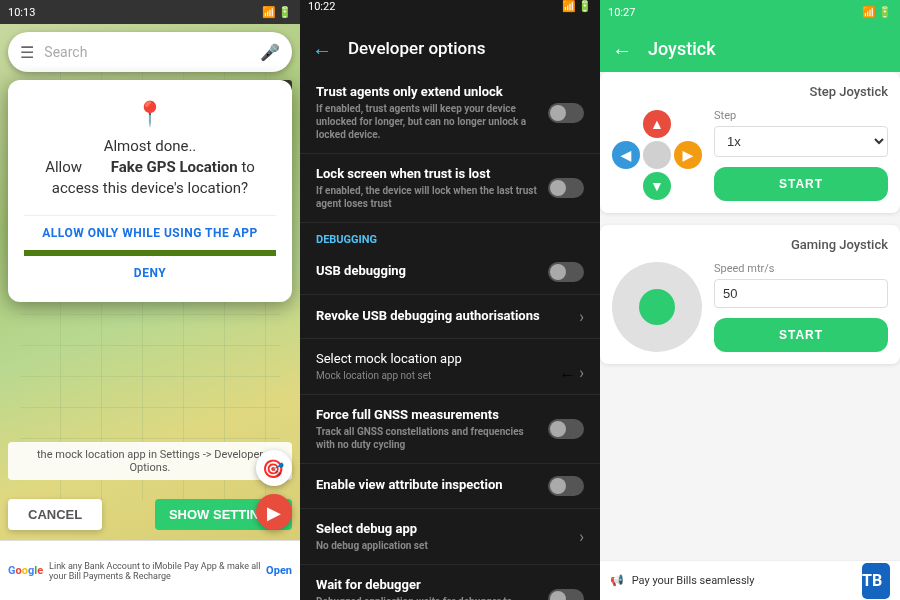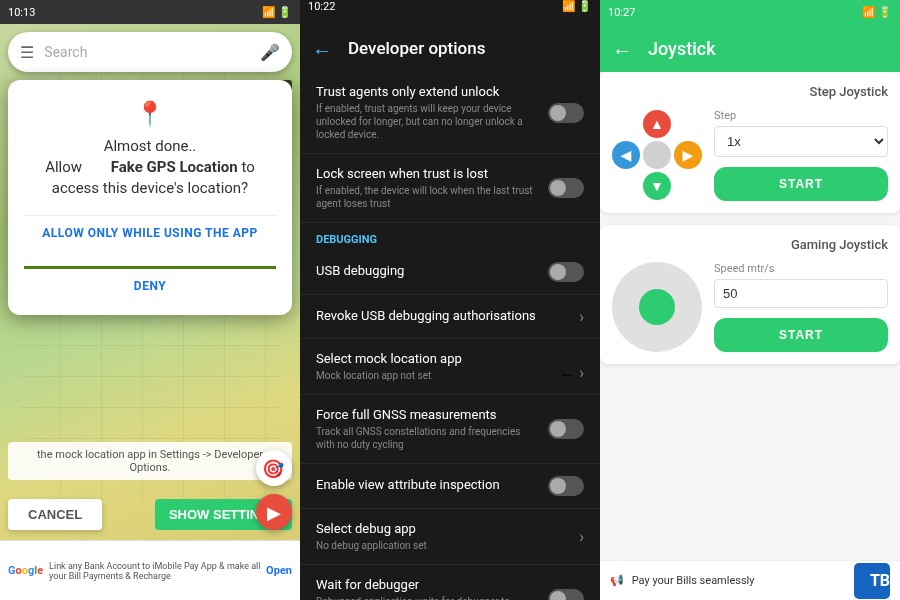--- a/index.html
+++ b/index.html
@@ -164,23 +164,22 @@
     }
 
     .deny-btn {
       display: block;
       width: 100%;
       text-align: center;
       color: #1a73e8;
       font-size: 12px;
       font-weight: bold;
       padding: 10px 0;
-      border-top: 3px solid #4d7c0f;
+      border-top: 6px solid #4d7c0f;
       letter-spacing: 0.5px;
-      margin-top: 16px;
     }
 
     .hint-text {
       position: absolute;
       bottom: 120px;
       left: 8px; right: 8px;
       font-size: 11px;
       color: #555;
       text-align: center;
       background: rgba(255,255,255,0.9);
@@ -320,20 +319,21 @@
       padding: 12px 16px;
       border-bottom: 1px solid #2a2a2a;
       display: flex;
       align-items: center;
       justify-content: space-between;
     }
 
     .dev-option-text {
       flex: 1;
       padding-right: 8px;
+      font-weight: bold;
     }
 
     .dev-option-title {
       color: white;
       font-size: 13px;
       margin-bottom: 3px;
     }
 
     .dev-option-desc {
       color: #888;
@@ -574,27 +574,27 @@
       gap: 8px;
     }
 
     .banner-text {
       font-size: 11px;
       color: #333;
       flex: 1;
     }
 
     .techbloat-logo {
-      width: 36px;
+      width: 28px;
       height: 36px;
       background: #1565c0;
       border-radius: 5px;
       display: flex;
       align-items: center;
-      justify-content: flex-end;
+      justify-content: flex-start;
       color: white;
       font-size: 16px;
       font-weight: bold;
     }
   </style>
 </head>
 <body>
 
 <div class="panel1">
   <div class="status-bar-1">

